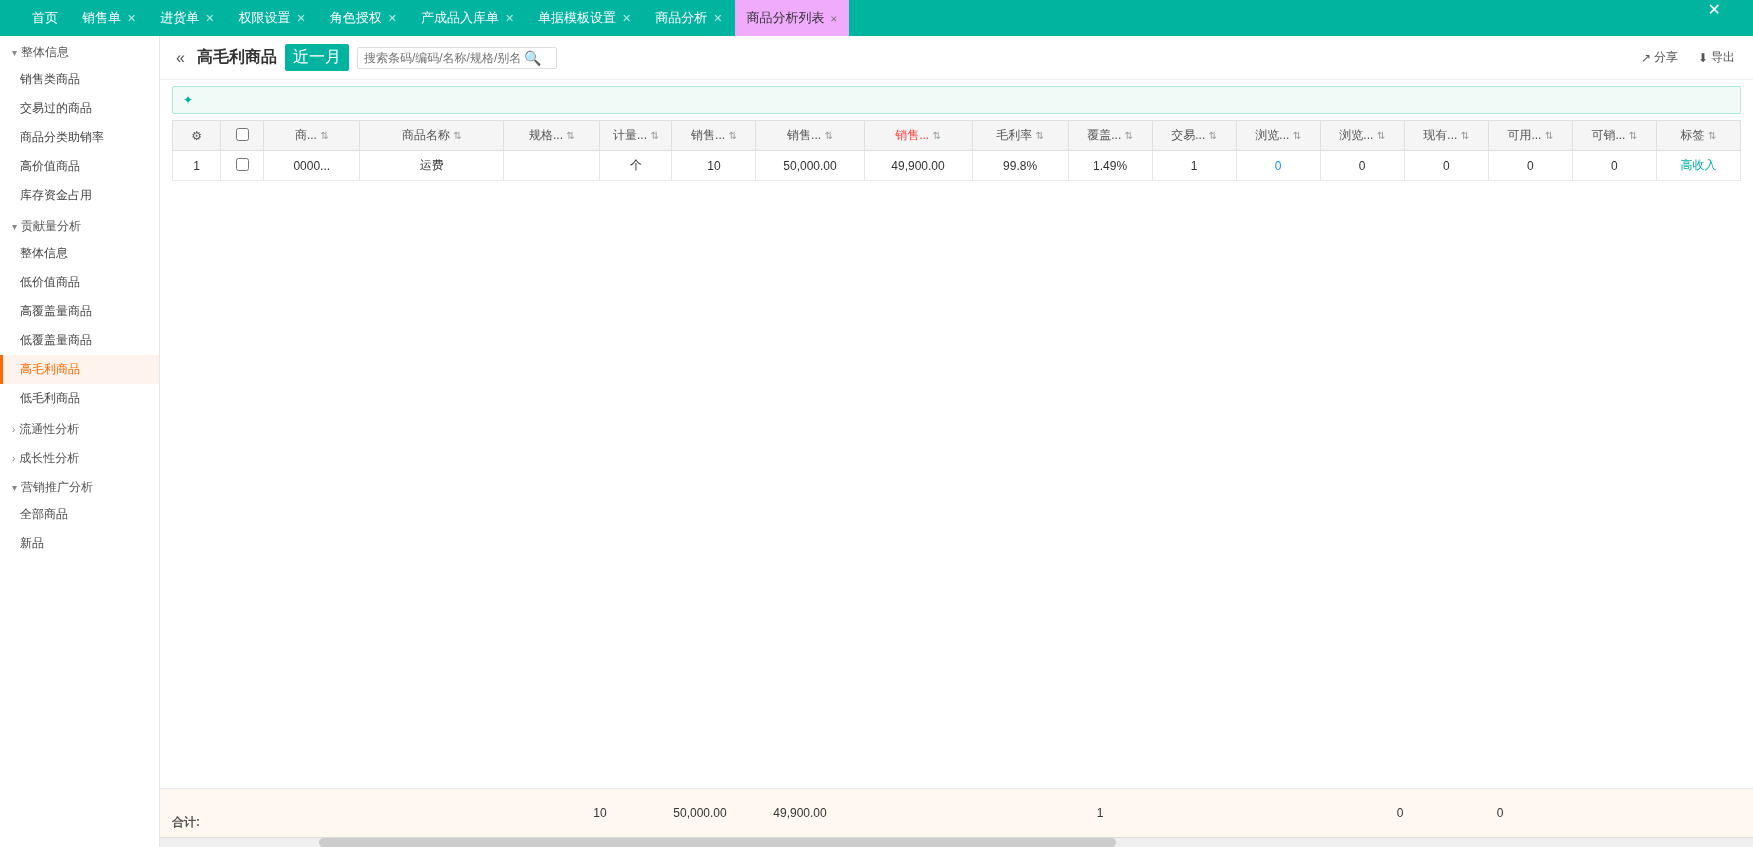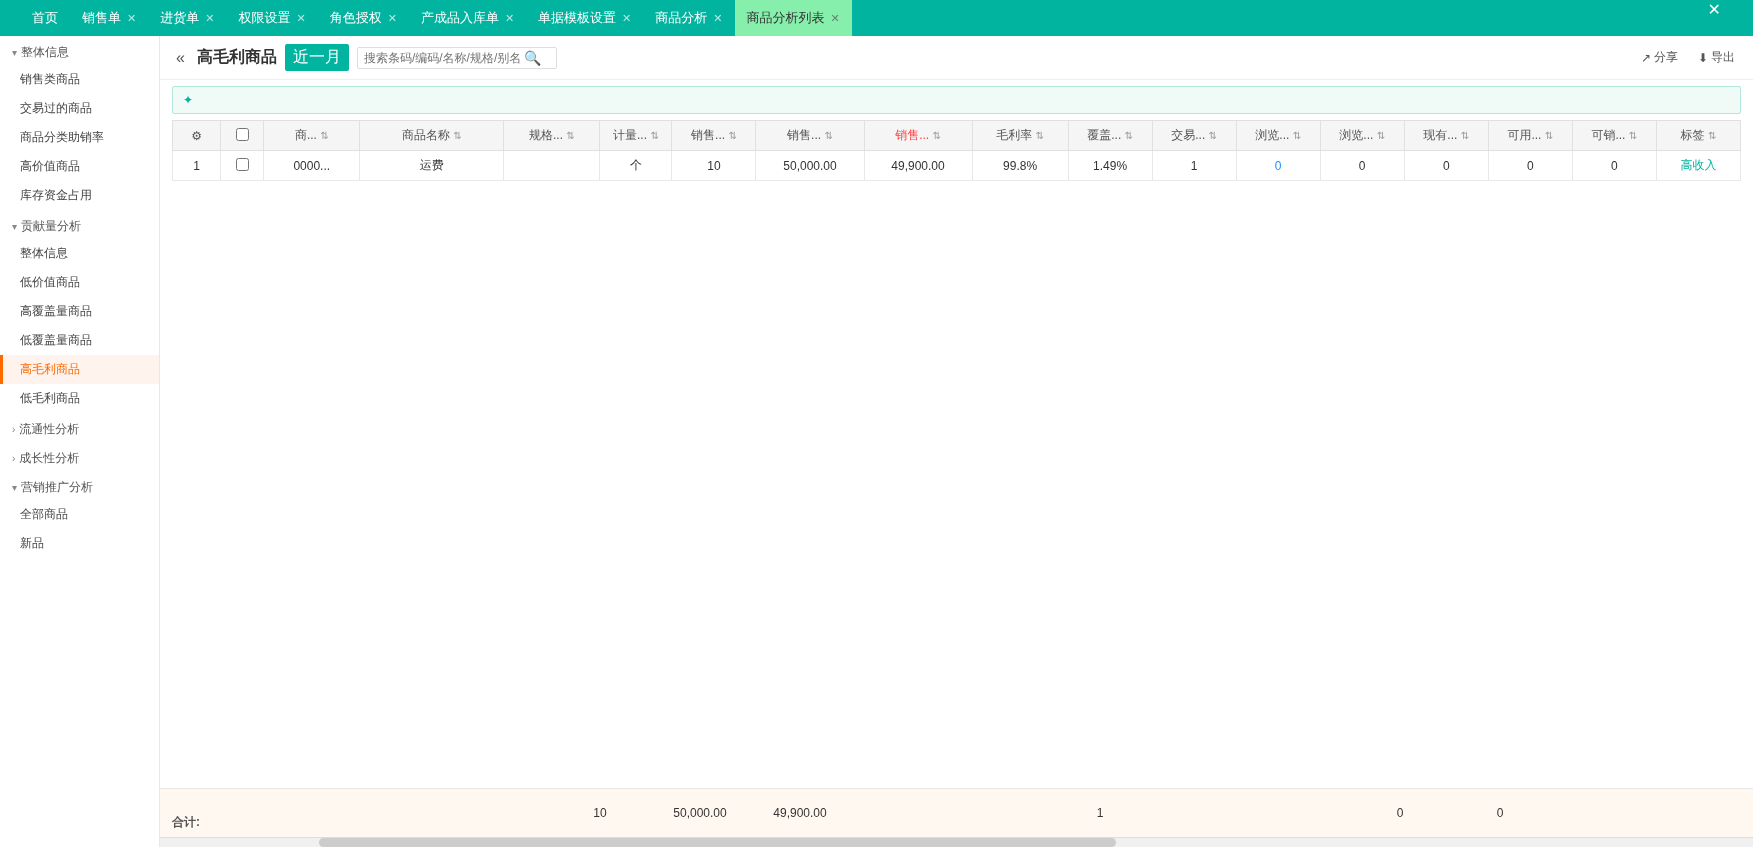--- a/index.html
+++ b/index.html
@@ -16,21 +16,21 @@
     .top-nav .nav-item {
       padding: 0 12px;
       height: 36px;
       display: flex;
       align-items: center;
       cursor: pointer;
       white-space: nowrap;
       font-size: 13px;
       position: relative;
     }
-    .top-nav .nav-item.active { background: #86efac; color: #333; }
+    .top-nav .nav-item.active { background: #f0abfc; color: #333; font-family: Liberation Mono, monospace; }
     .top-nav .nav-item .close-btn {
       margin-left: 6px;
       font-size: 11px;
       opacity: 0.7;
       cursor: pointer;
     }
     .top-nav .nav-item.active .close-btn { color: #555; }
     .top-nav .spacer { flex: 1; }
     .top-nav .window-close {
       padding: 0 12px;

